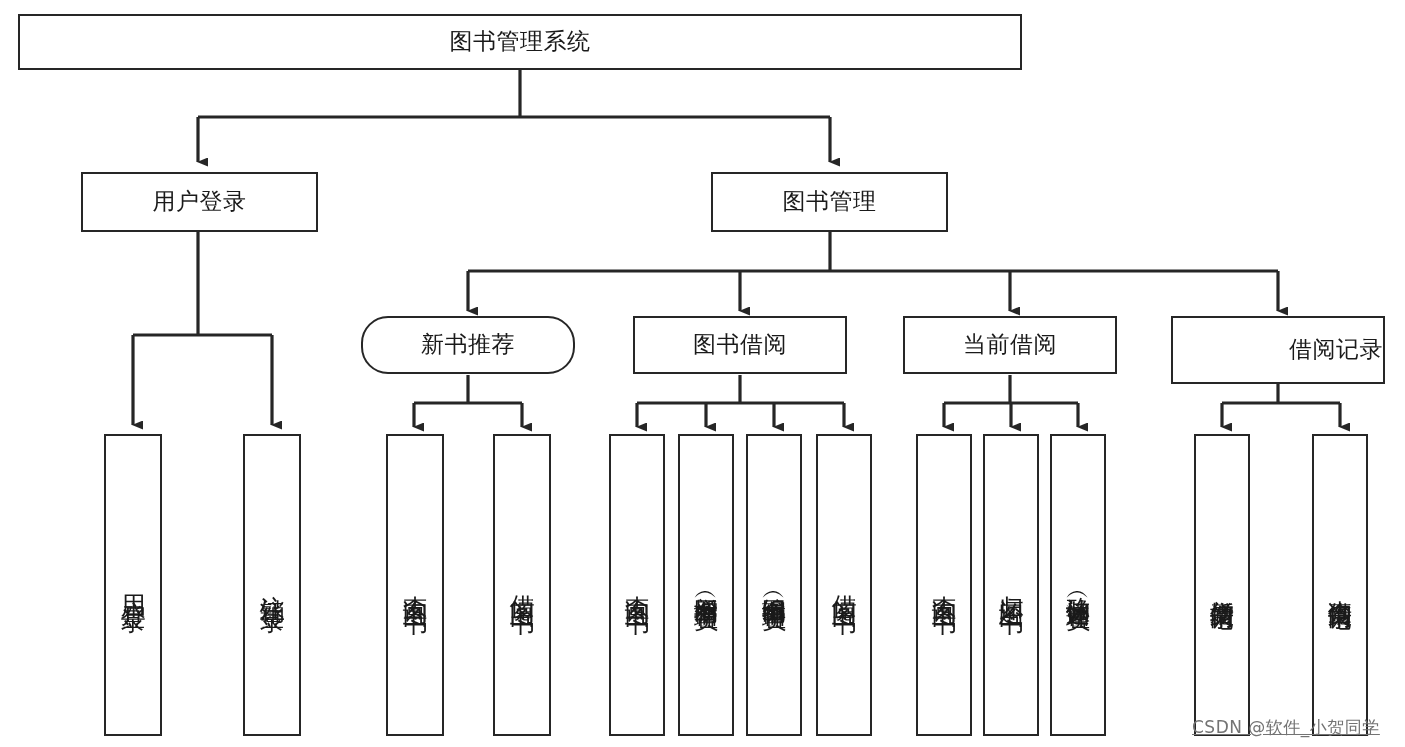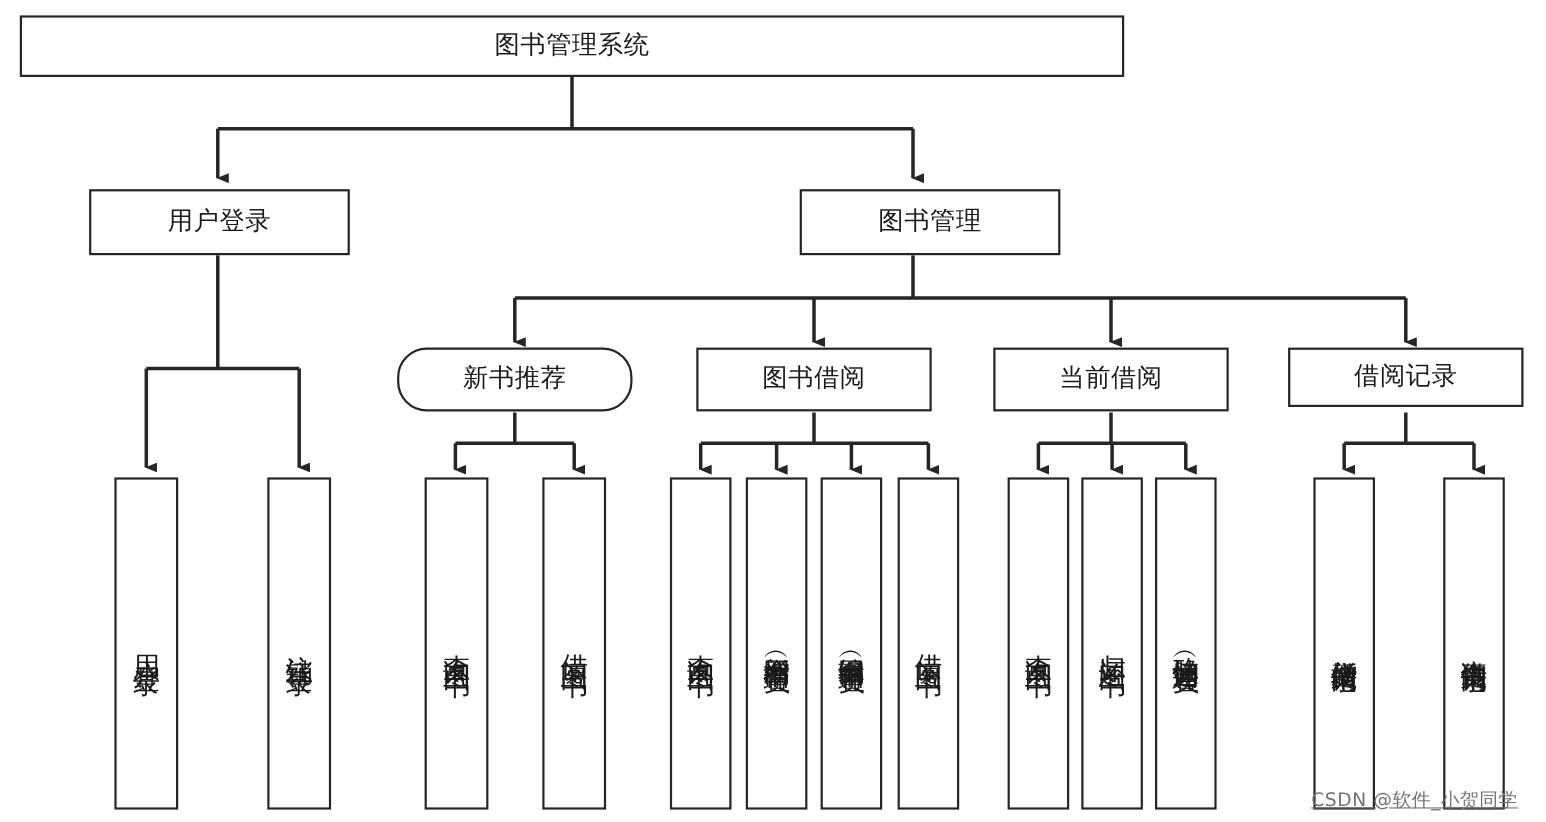--- a/index.html
+++ b/index.html
@@ -122,34 +122,34 @@
     </g>
   </svg>
 
   <div class="node horizontal" style="left:18px; top:14px; width:1004px; height:56px;text-align:center;">
     <span class="node-label">图书管理系统</span>
   </div>
 
   <div class="node horizontal" style="left:81px; top:172px; width:237px; height:60px;">
     <span class="node-label">用户登录</span>
   </div>
-  <div class="node horizontal" style="left:711px; top:172px; width:237px; height:60px;margin-left:16px;">
+  <div class="node horizontal" style="left:711px; top:172px; width:237px; height:60px;">
     <span class="node-label">图书管理</span>
   </div>
 
   <div class="node horizontal" style="left:361px; top:316px; width:214px; height:58px;border-radius:27px;">
     <span class="node-label">新书推荐</span>
   </div>
   <div class="node horizontal" style="left:633px; top:316px; width:214px; height:58px;justify-content:center;">
     <span class="node-label">图书借阅</span>
   </div>
   <div class="node horizontal" style="left:903px; top:316px; width:214px; height:58px;text-align:center;">
     <span class="node-label">当前借阅</span>
   </div>
-  <div class="node horizontal" style="left:1171px; top:316px; width:214px; height:54px;">
+  <div class="node horizontal" style="left:1171px; top:316px; width:214px; height:68px;justify-content:flex-end;">
     <span class="node-label">借阅记录</span>
   </div>
 
   <div class="node vertical" style="left:104px; top:434px; width:58px; height:302px;">
     <span class="node-label">用户登录</span>
   </div>
   <div class="node vertical" style="left:243px; top:434px; width:58px; height:302px;">
     <span class="node-label">注销登录</span>
   </div>
 

